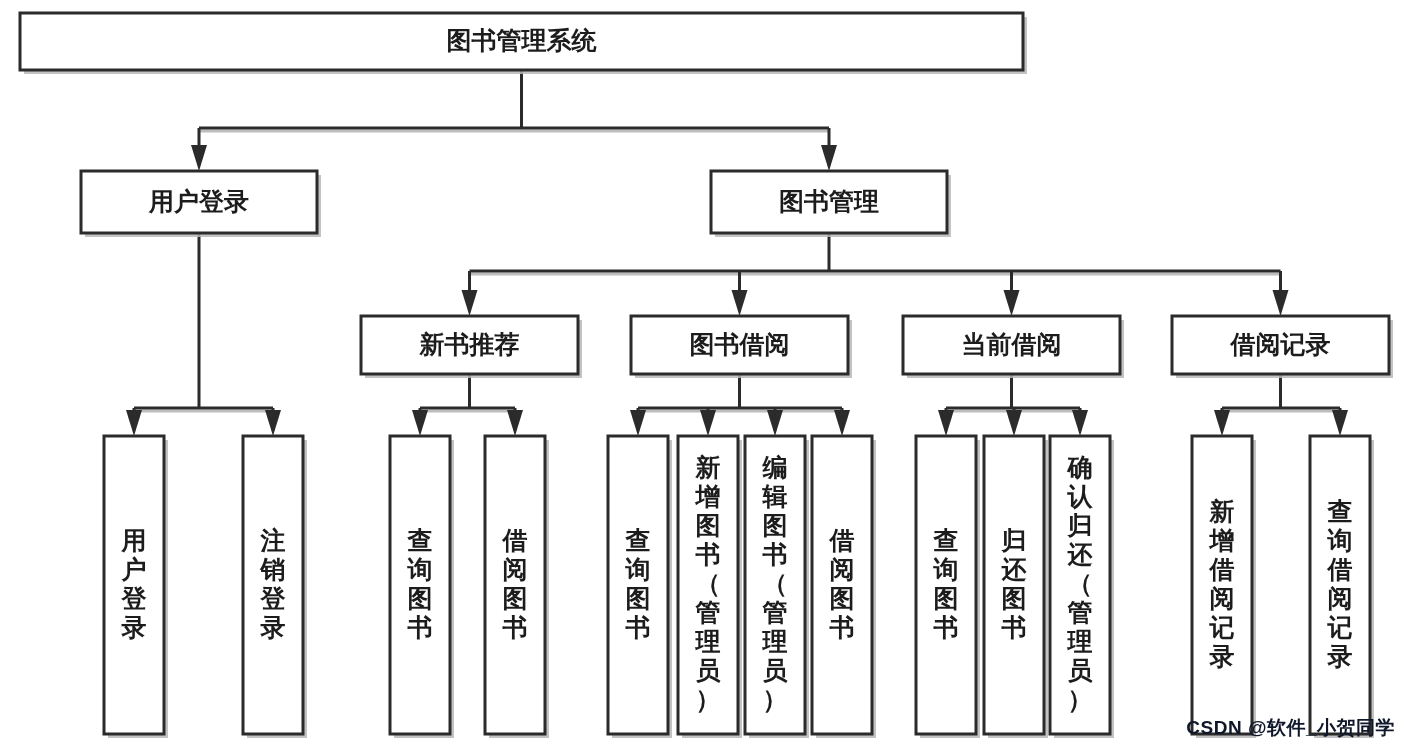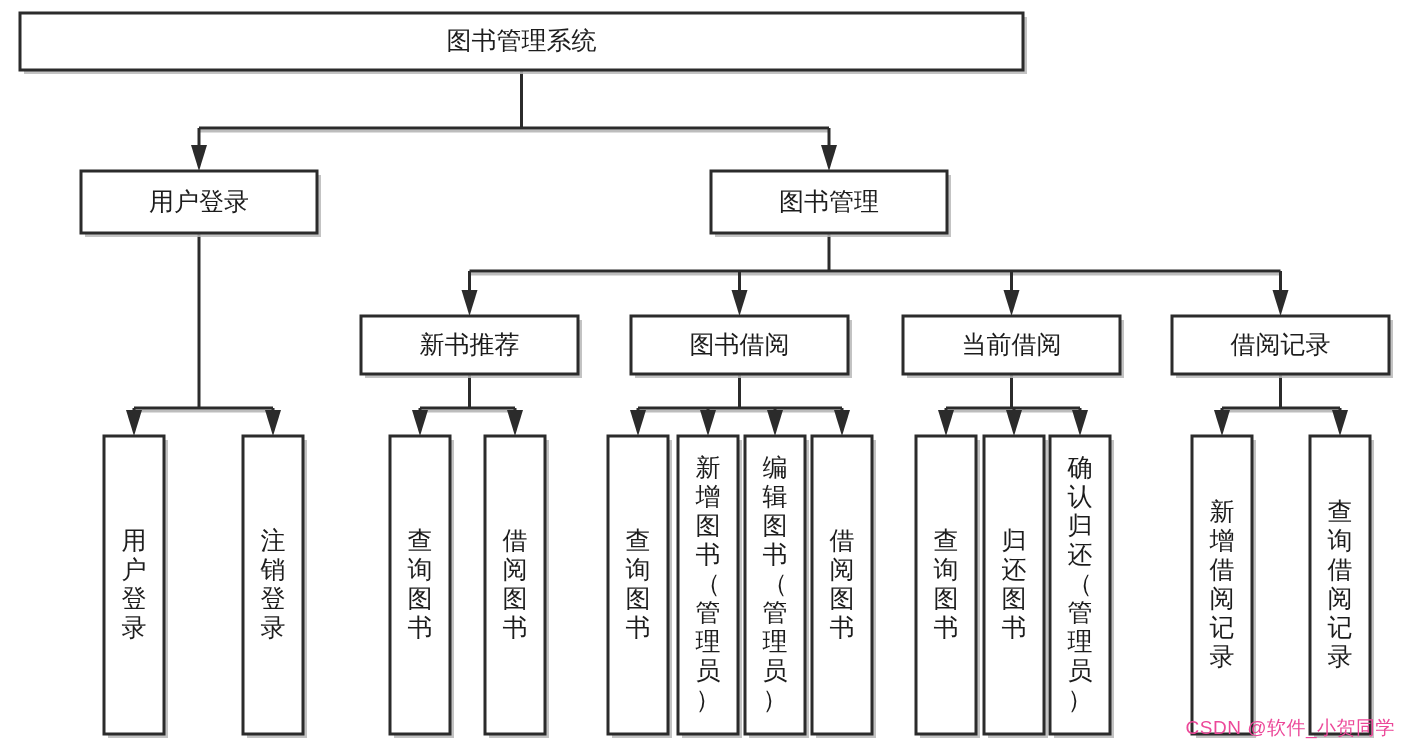--- a/index.html
+++ b/index.html
@@ -14,20 +14,21 @@
     position: relative;
     overflow: hidden;
     font-family: "Liberation Sans", "DejaVu Sans", sans-serif;
   }
   #diagram-root {
     position: absolute;
     left: 0;
     top: 0;
     width: 1405px;
     height: 747px;
+    font-weight: bold;
   }
   svg.flow {
     display: block;
     width: 1405px;
     height: 747px;
   }
   .node-rect {
     fill: #ffffff;
     stroke: #2b2b2b;
     stroke-width: 3;
@@ -64,21 +65,21 @@
     fill: #1c1c1c;
     text-anchor: middle;
     dominant-baseline: middle;
   }
   .watermark {
     position: absolute;
     right: 10px;
     bottom: 6px;
     font-family: "Liberation Sans", "DejaVu Sans", sans-serif;
     font-size: 19px;
-    color: #ec4899;
+    color: #0f172a;
     letter-spacing: 0.5px;
     white-space: nowrap;
     user-select: none;
   }
 </style>
 </head>
 <body>
 
 <div id="diagram-root">
   <svg class="flow" viewBox="0 0 1405 747" xmlns="http://www.w3.org/2000/svg">

